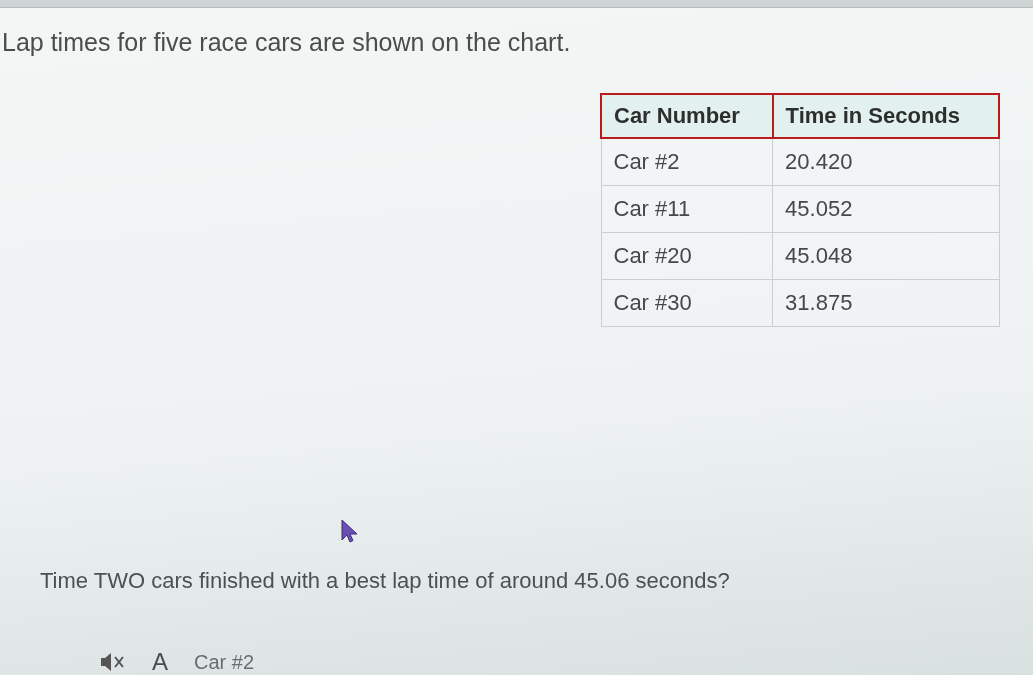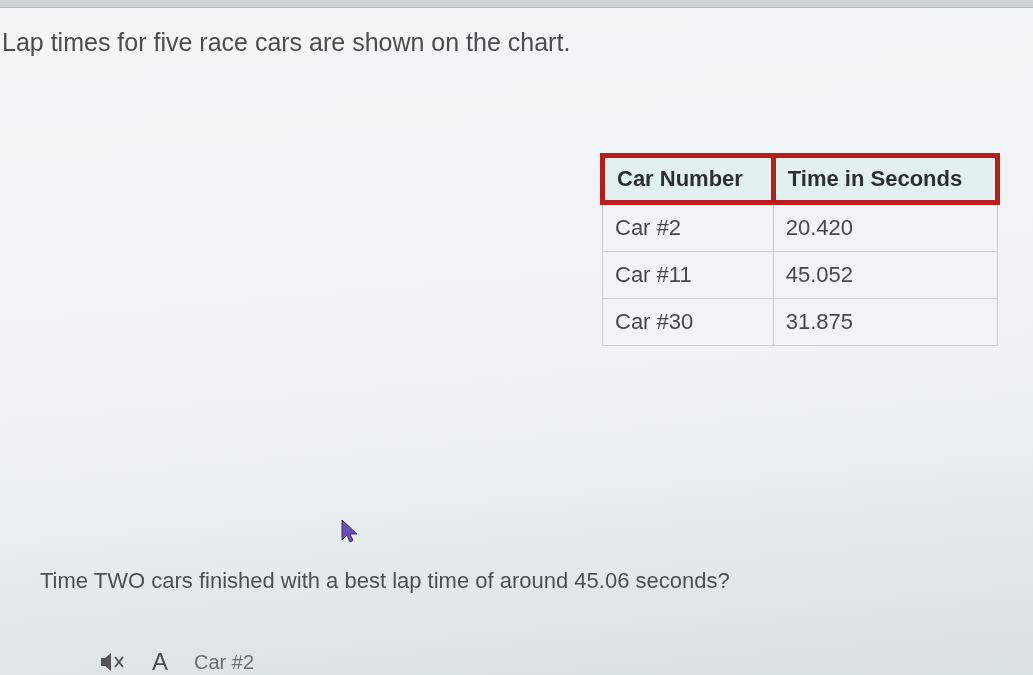--- a/index.html
+++ b/index.html
@@ -22,21 +22,21 @@
   .content {
     position: absolute;
     top: 18px; left: 0; right: 0; bottom: 0;
     padding: 10px 30px 30px 0;
   }
   .intro {
     font-size: 25px;
     color: #4a4d4d;
     margin-left: 0;
     padding-left: 2px;
-    margin-bottom: 96px;
+    margin-bottom: 36px;
   }
   .table-wrap {
     margin-left: 600px;
     width: 400px;
   }
   .table-title {
     font-weight: bold;
     font-size: 24px;
     text-align: center;
     color: #2f3131;
@@ -47,21 +47,21 @@
     width: 100%;
     font-size: 22px;
     color: #3a3c3c;
     background: rgba(255,255,255,0.1);
   }
   th {
     background: #e3f1ee;
     font-weight: bold;
     text-align: left;
     padding: 8px 12px;
-    border: 5px solid #b91c1c;
+    border: 2px solid #b91c1c;
     color: #2d2f2f;
   }
   td {
     padding: 10px 12px;
     border: 1px solid #c9cfcf;
     color: #454848;
   }
   .cursor {
     position: absolute;
     left: 340px;
@@ -122,20 +122,24 @@
       <tbody>
         <tr>
           <td>Car #2</td>
           <td>20.420</td>
         </tr>
         <tr>
           <td>Car #11</td>
           <td>45.052</td>
         </tr>
         <tr>
+          <td>Car #20</td>
+          <td>45.048</td>
+        </tr>
+        <tr>
           <td>Car #30</td>
           <td>31.875</td>
         </tr>
       </tbody>
     </table>
   </div>
 
   <svg class="cursor" viewBox="0 0 20 26">
     <path d="M2 2 L2 22 L7 17 L10 24 L13 22.5 L10 16 L17 16 Z" fill="#6a4fb3" stroke="#3e2b78" stroke-width="1"></path>
   </svg>

